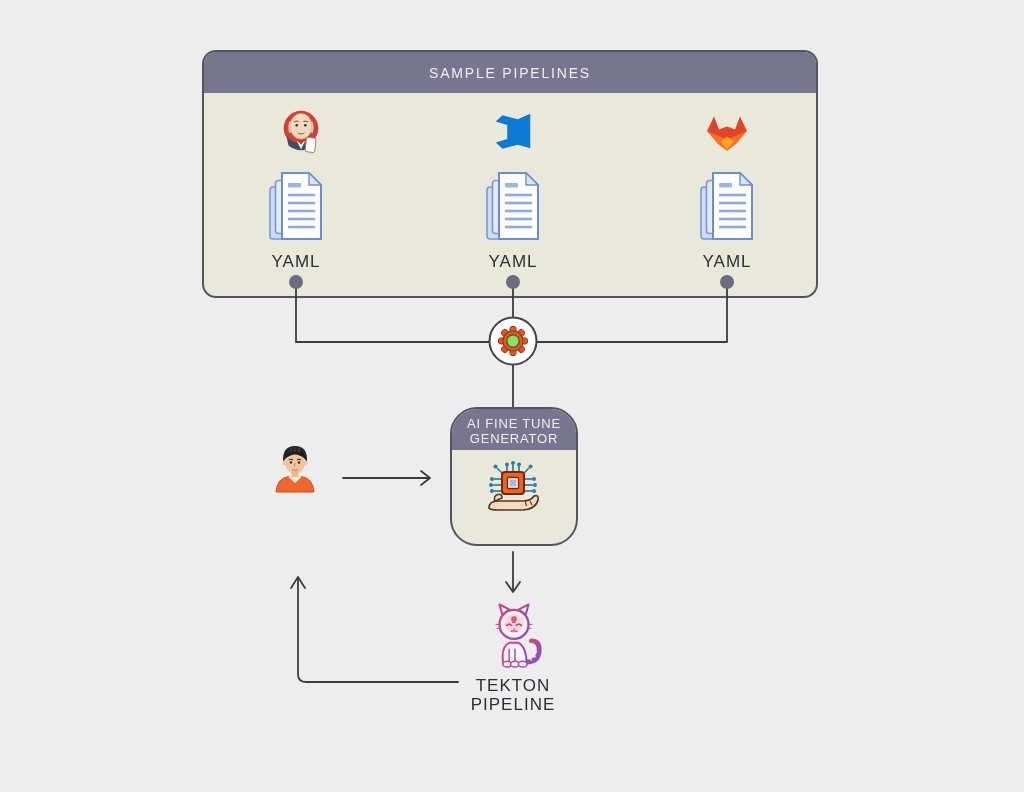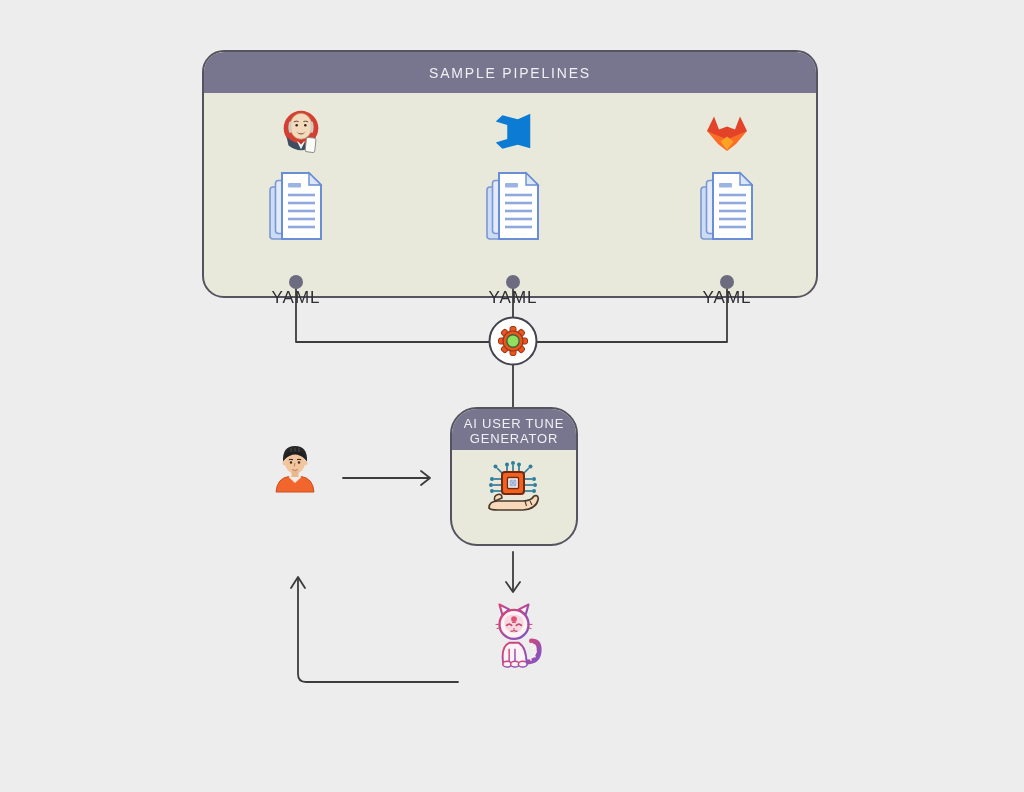--- a/index.html
+++ b/index.html
@@ -9,27 +9,27 @@
     font-family:"Liberation Sans", sans-serif;
   }
   .abs{position:absolute;}
   .panel{
     background:#e9e9db;border:2px solid #55545e;box-sizing:border-box;
   }
   .panel-header{
     background:#77768e;color:#f1eff4;display:flex;align-items:center;justify-content:center;
     text-align:center;font-weight:500;
   }
-  .big-panel{left:202px;top:50px;width:616px;height:248px;border-radius:22px;overflow:hidden;}
+  .big-panel{left:202px;top:50px;width:616px;height:248px;border-radius:14px;overflow:hidden;}
   .big-panel .panel-header{height:41px;font-size:14px;letter-spacing:1.8px;}
   .gen-panel{left:450px;top:407px;width:128px;height:139px;border-radius:27px;overflow:hidden;}
   .gen-panel .panel-header{height:41px;font-size:13px;line-height:15px;letter-spacing:0.8px;padding:2px 8px 0 8px;box-sizing:border-box;}
   .lbl{
     font-size:17px;line-height:19px;letter-spacing:1px;font-weight:500;
-    color:#2e2e35;text-align:center;margin-top:36px;
+    color:#2e2e35;text-align:center;
   }
   svg{display:block;}
   .overlay{position:absolute;left:0;top:0;pointer-events:none;}
 </style>
 </head>
 <body>
 
 <div class="stage">
 
   <div class="abs panel big-panel">
@@ -140,21 +140,21 @@
       <rect x="23" y="11.5" width="6" height="8" rx="2" transform="rotate(225 26 26)"></rect>
       <rect x="23" y="11.5" width="6" height="8" rx="2" transform="rotate(270 26 26)"></rect>
       <rect x="23" y="11.5" width="6" height="8" rx="2" transform="rotate(315 26 26)"></rect>
     </g>
     <circle cx="26" cy="26" r="10" fill="#ea561f" stroke="#9c3514" stroke-width="1.2"></circle>
     <circle cx="26" cy="26" r="6.2" fill="#90e05f" stroke="#44603a" stroke-width="1.4"></circle>
   </svg>
 
   <div class="abs panel gen-panel">
     <div class="panel-header">
-      <span>AI USER TUNE GENERATOR</span>
+      <span>AI FINE TUNE GENERATOR</span>
     </div>
   </div>
 
   <svg class="abs" style="left:483px;top:458px" width="60" height="62" viewBox="0 0 60 62">
     <g stroke="#2f7d9c" stroke-width="1.7" fill="none">
       <path d="M24 15 V8"></path>
         <path d="M30 15 V7"></path>
         <path d="M36 15 V8"></path>
       <path d="M19 21 H11"></path>
         <path d="M19 27 H10"></path>
@@ -223,14 +223,15 @@
     <circle cx="32" cy="23" r="15" fill="#fdf2f5" stroke="url(#tkg)" stroke-width="2.4"></circle>
     <path d="M22 21 Q22 13 32 13 Q42 13 42 21 Q42 30 32 32 Q22 30 22 21 Z" fill="#f7d7e0"></path>
     <circle cx="32" cy="17.5" r="3" fill="#e05577"></circle>
     <path d="M30 21 h4" stroke="#e05577" stroke-width="1.2"></path>
     <path d="M24.5 24 q2.5 -2.8 5 0 M34.5 24 q2.5 -2.8 5 0" stroke="#c54a6e" stroke-width="1.8" fill="none" stroke-linecap="round"></path>
     <path d="M31 27 h2 l-1 1.6 Z" fill="#c54a6e"></path>
     <path d="M32 28.6 q-1.5 2.5 -3.5 1 M32 28.6 q1.5 2.5 3.5 1" stroke="#c54a6e" stroke-width="1.2" fill="none"></path>
     <path d="M18 23 h-5 M18.5 26 l-4.5 1.5 M46 23 h5 M45.5 26 l4.5 1.5" stroke="#c54a6e" stroke-width="1"></path>
   </svg>
 
+  <div class="abs lbl" style="left:453px;top:676px;width:120px">TEKTON PIPELINE</div>
 
 </div>
 
 </body></html>

